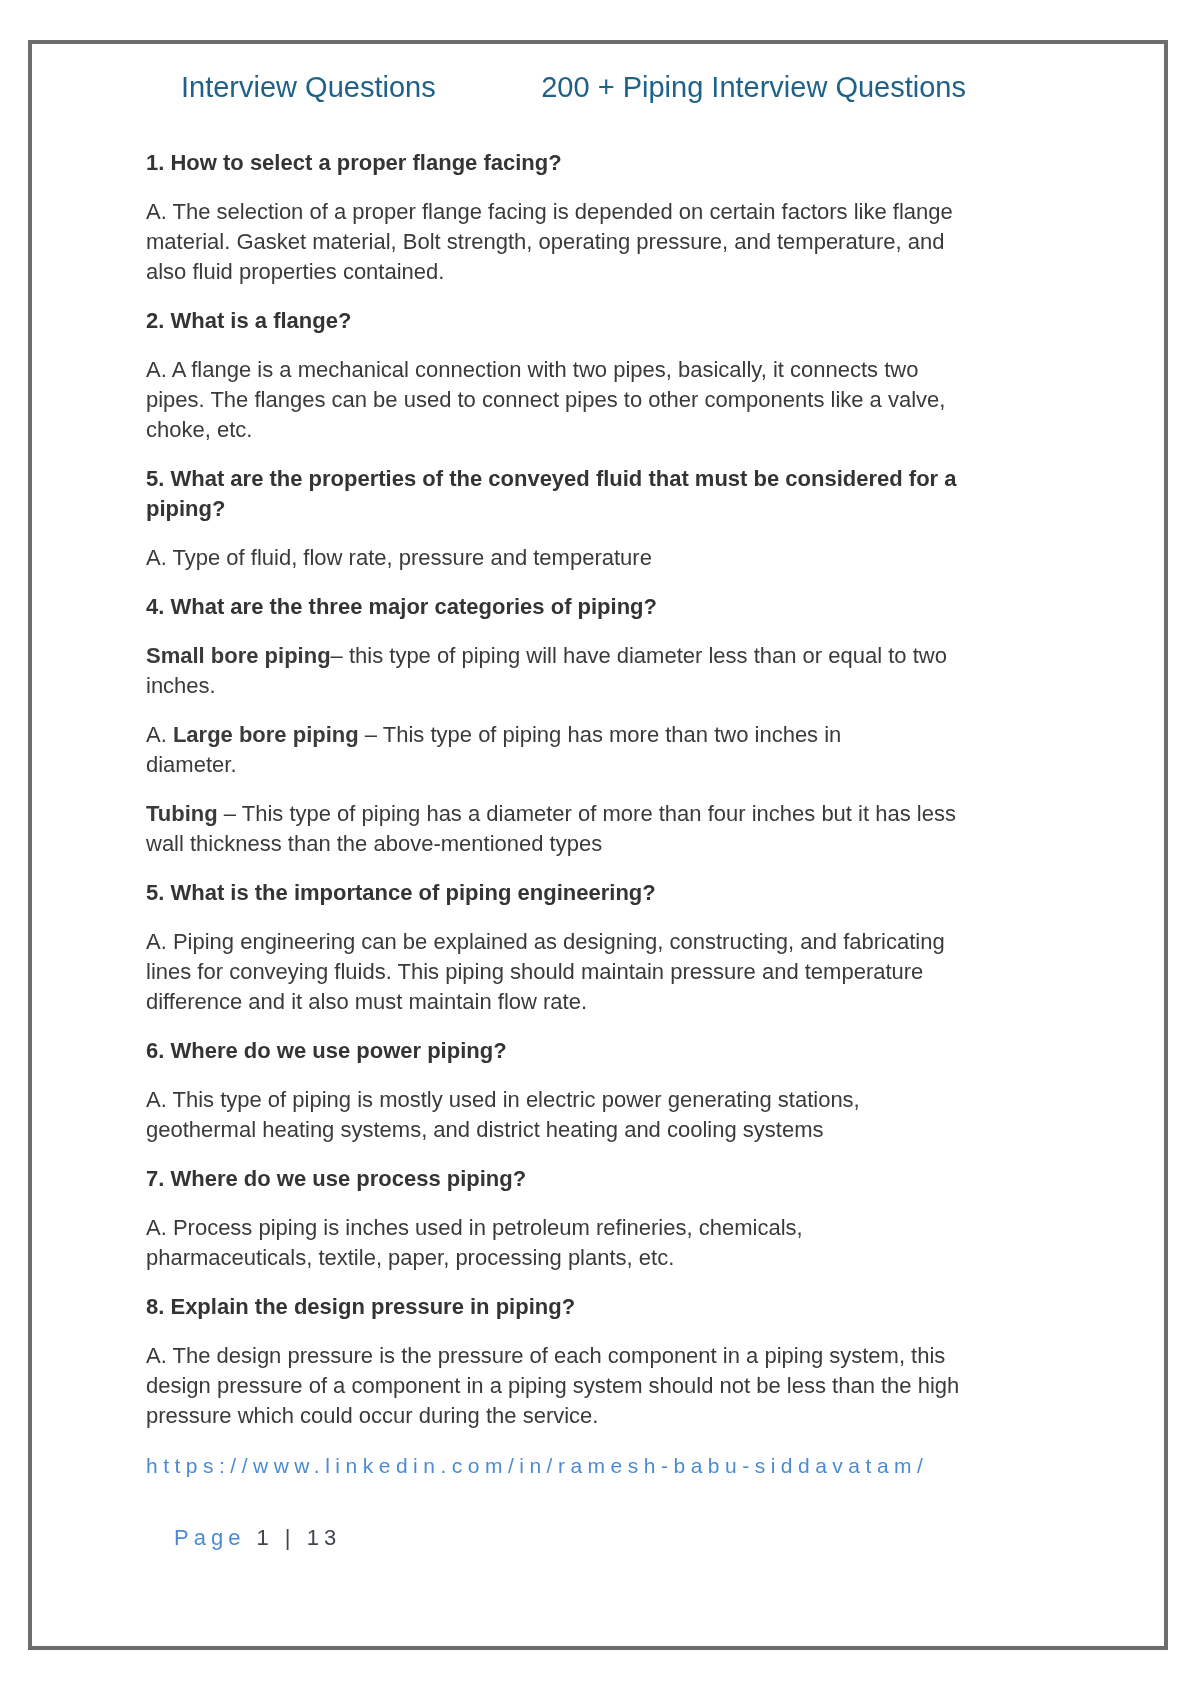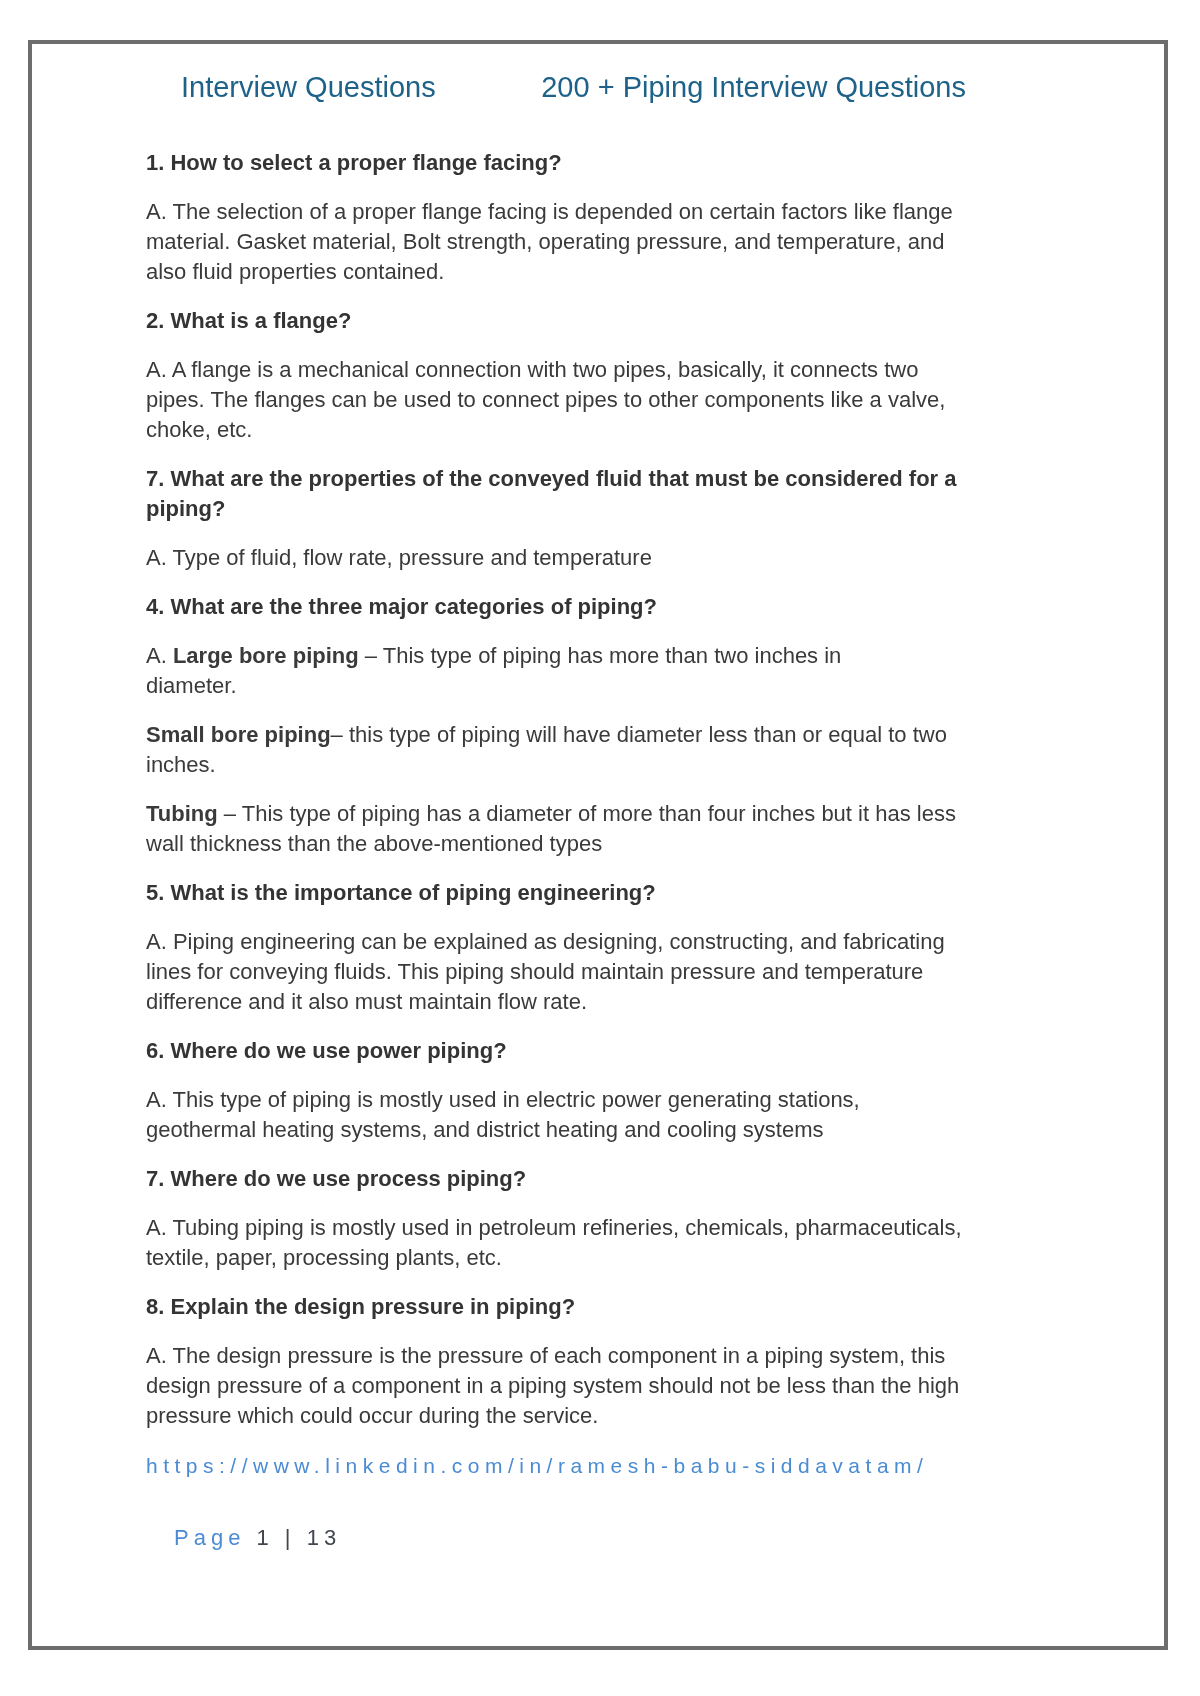--- a/index.html
+++ b/index.html
@@ -72,32 +72,32 @@
     <div class="doc-header">
       <span class="left-title">Interview Questions</span>
       <span class="right-title">200 + Piping Interview Questions</span>
     </div>
 
     <div class="doc-body">
         <p class="question">1. How to select a proper flange facing?</p>
         <p class="answer"><span>A. The selection of a proper flange facing is depended on certain factors like flange material. Gasket material, Bolt strength, operating pressure, and temperature, and also fluid properties contained.</span></p>
         <p class="question">2. What is a flange?</p>
         <p class="answer"><span>A. A flange is a mechanical connection with two pipes, basically, it connects two pipes. The flanges can be used to connect pipes to other components like a valve, choke, etc.</span></p>
-        <p class="question">7. What are the properties of the conveyed fluid that must be considered for a piping?</p>
+        <p class="question">5. What are the properties of the conveyed fluid that must be considered for a piping?</p>
         <p class="answer"><span>A. Type of fluid, flow rate, pressure and temperature</span></p>
         <p class="question">4. What are the three major categories of piping?</p>
+        <p class="answer"><b>Small bore piping</b><span>– this type of piping will have diameter less than or equal to two inches.</span></p>
         <p class="answer"><span>A. </span><b>Large bore piping</b><span> – This type of piping has more than two inches in</span><br><span>diameter.</span></p>
-        <p class="answer"><b>Small bore piping</b><span>– this type of piping will have diameter less than or equal to two inches.</span></p>
         <p class="answer"><b>Tubing</b><span> – This type of piping has a diameter of more than four inches but it has less wall thickness than the above-mentioned types</span></p>
         <p class="question">5. What is the importance of piping engineering?</p>
         <p class="answer"><span>A. Piping engineering can be explained as designing, constructing, and fabricating lines for conveying fluids. This piping should maintain pressure and temperature difference and it also must maintain flow rate.</span></p>
         <p class="question">6. Where do we use power piping?</p>
         <p class="answer"><span>A. This type of piping is mostly used in electric power generating stations, geothermal heating systems, and district heating and cooling systems</span></p>
         <p class="question">7. Where do we use process piping?</p>
-        <p class="answer"><span>A. Tubing piping is mostly used in petroleum refineries, chemicals, pharmaceuticals, textile, paper, processing plants, etc.</span></p>
+        <p class="answer"><span>A. Process piping is inches used in petroleum refineries, chemicals, pharmaceuticals, textile, paper, processing plants, etc.</span></p>
         <p class="question">8. Explain the design pressure in piping?</p>
         <p class="answer"><span>A. The design pressure is the pressure of each component in a piping system, this design pressure of a component in a piping system should not be less than the high pressure which could occur during the service.</span></p>
         <p class="link-line"><a class="doc-link" href="#">https://www.linkedin.com/in/ramesh-babu-siddavatam/</a></p>
       </div>
 
     <p class="footer-line">
       <span class="page-label">Page</span>
       <span class="page-number">1 | 13</span>
     </p>
 

